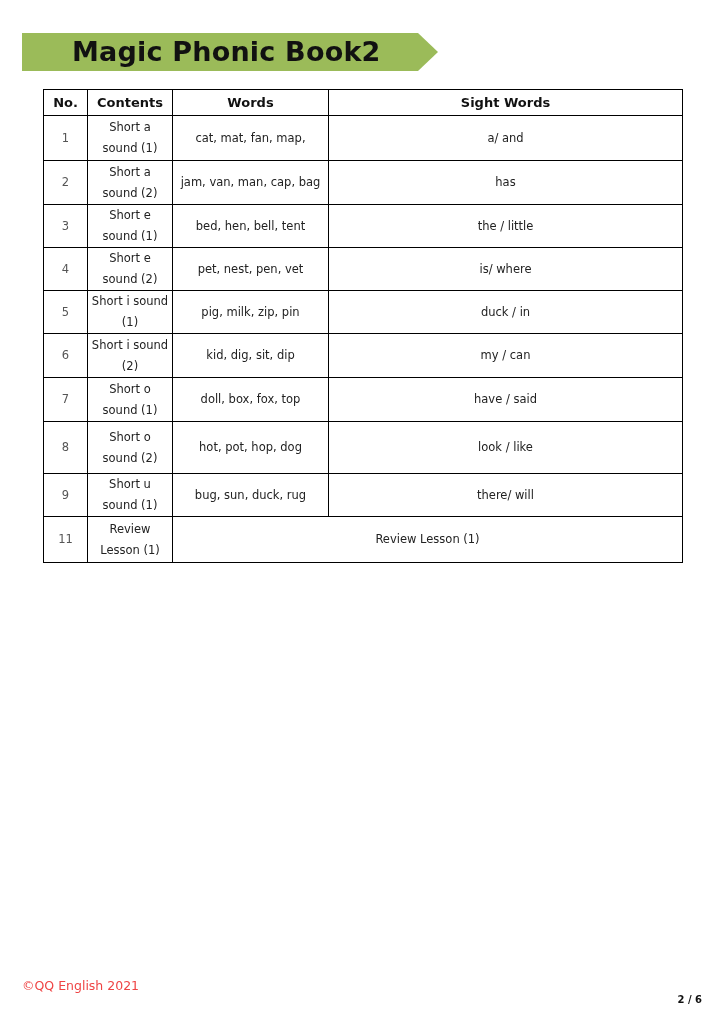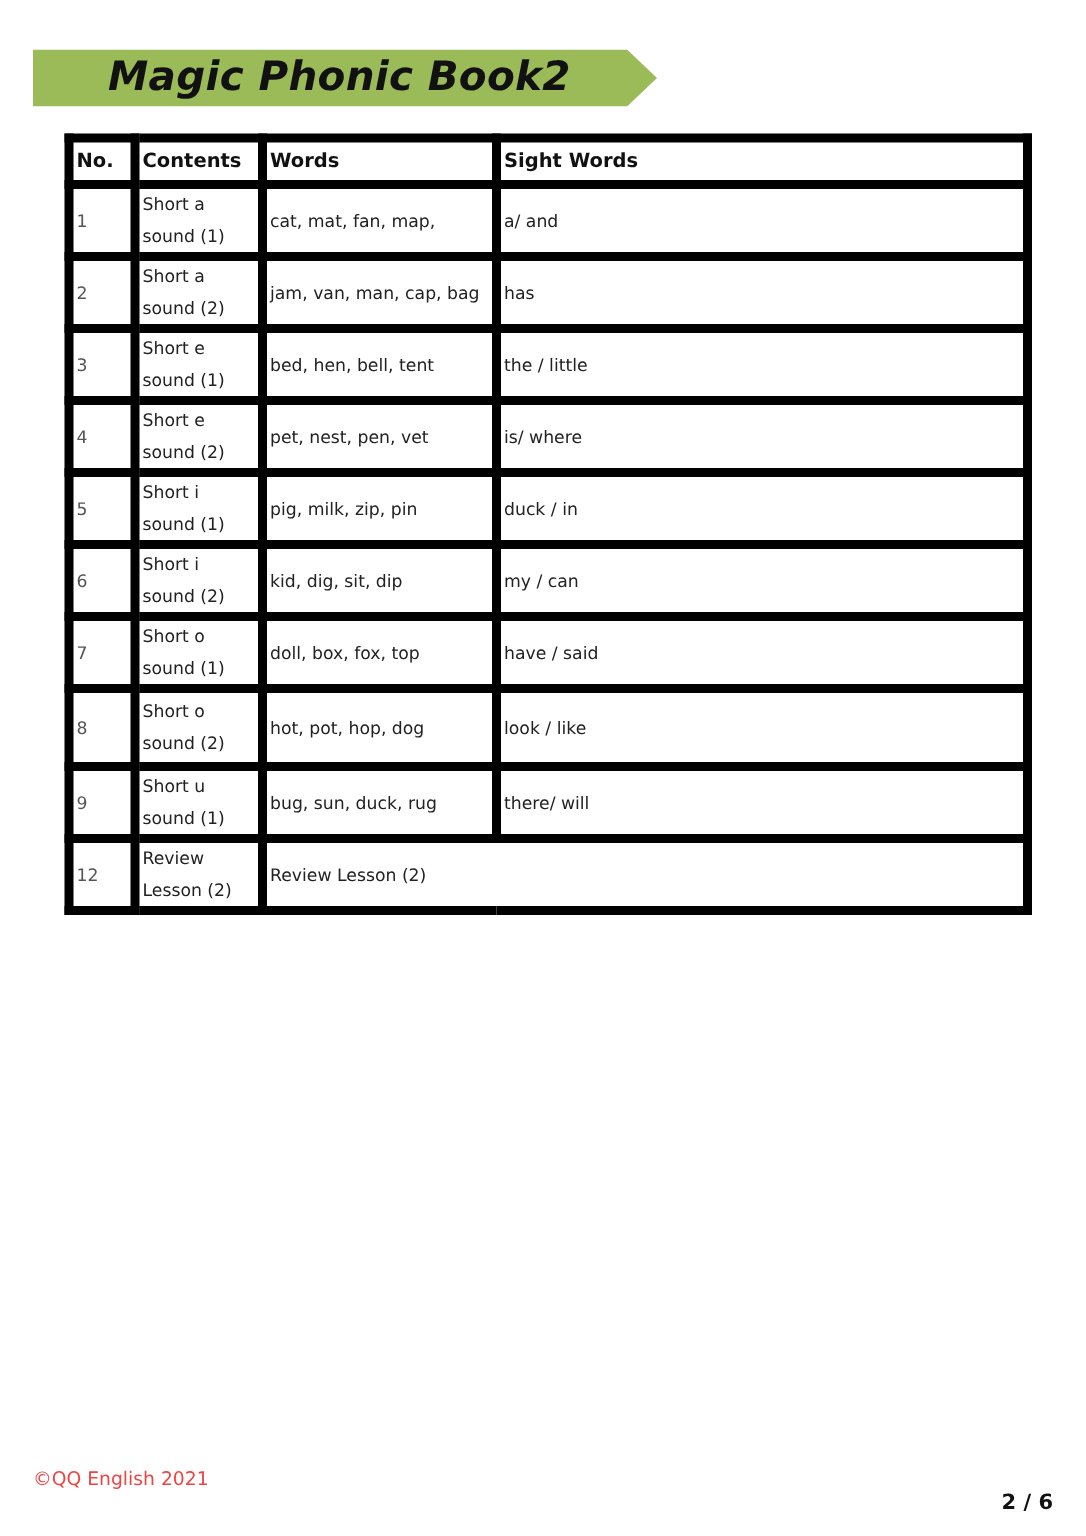--- a/index.html
+++ b/index.html
@@ -1,31 +1,31 @@
 <!DOCTYPE html>
 <html><head>
 <meta charset="utf-8">
 <style>
   html, body { margin: 0; padding: 0; background: #ffffff; }
   body { width: 724px; height: 1024px; position: relative; overflow: hidden;
          font-family: "DejaVu Sans", sans-serif; color: #222; }
-  .banner { position: absolute; left: 22px; top: 33px; width: 416px; height: 48px; font-style: italic; }
+  .banner { position: absolute; left: 22px; top: 33px; width: 416px; height: 48px; }
   .banner svg { position: absolute; left: 0; top: 0; }
   .banner-title { position: absolute; left: 50px; top: 0; height: 38px; line-height: 38px;
                   font-size: 27px; font-weight: bold; color: #111; letter-spacing: 0.2px;
                   font-family: "DejaVu Sans", sans-serif; }
   table.lessons { position: absolute; left: 43px; top: 89px; width: 639px;
                   border-collapse: collapse; table-layout: fixed; }
-  table.lessons th, table.lessons td { border: 6px solid #000000; text-align: left;
+  table.lessons th, table.lessons td { border: 1px solid #000000; text-align: center;
                   vertical-align: middle; font-size: 11.5px; line-height: 21px; padding: 0 2px; }
   table.lessons th { font-weight: bold; font-size: 13px; height: 25px; color: #111; }
   td.no { color: #555; }
   td.contents, td.words, td.sight, td.review { color: #222; }
   .footer-copy { position: absolute; left: 22px; top: 978px; font-size: 12.5px; color: #ef4444; }
-  .footer-page { position: absolute; right: 22px; top: 994px; font-size: 14px; font-weight: bold; color: #111; }
+  .footer-page { position: absolute; right: 22px; top: 994px; font-size: 10px; font-weight: bold; color: #111; }
 </style>
 </head>
 <body>
 
 <div class="banner">
   <svg width="416" height="38" viewBox="0 0 416 38">
     <polygon points="0,0 396,0 416,19 396,38 0,38" fill="#9BBB59"></polygon>
   </svg>
   <div class="banner-title">Magic Phonic Book2</div>
 </div>
@@ -93,22 +93,22 @@
         <td class="contents">Short o sound (2)</td>
         <td class="words">hot, pot, hop, dog</td>
         <td class="sight">look / like</td>
       </tr>
       <tr style="height: 43px;">
         <td class="no">9</td>
         <td class="contents">Short u sound (1)</td>
         <td class="words">bug, sun, duck, rug</td>
         <td class="sight">there/ will</td>
       </tr>
-      <tr style="height: 43px;">
-        <td class="no">12</td>
-        <td class="contents">Review Lesson (2)</td>
-        <td class="review" colspan="2">Review Lesson (2)</td>
+      <tr style="height: 46px;">
+        <td class="no">11</td>
+        <td class="contents">Review Lesson (1)</td>
+        <td class="review" colspan="2">Review Lesson (1)</td>
       </tr>
     </tbody>
 </table>
 
 <div class="footer-copy">©QQ English 2021</div>
 <div class="footer-page">2 / 6</div>
 
 </body></html>

